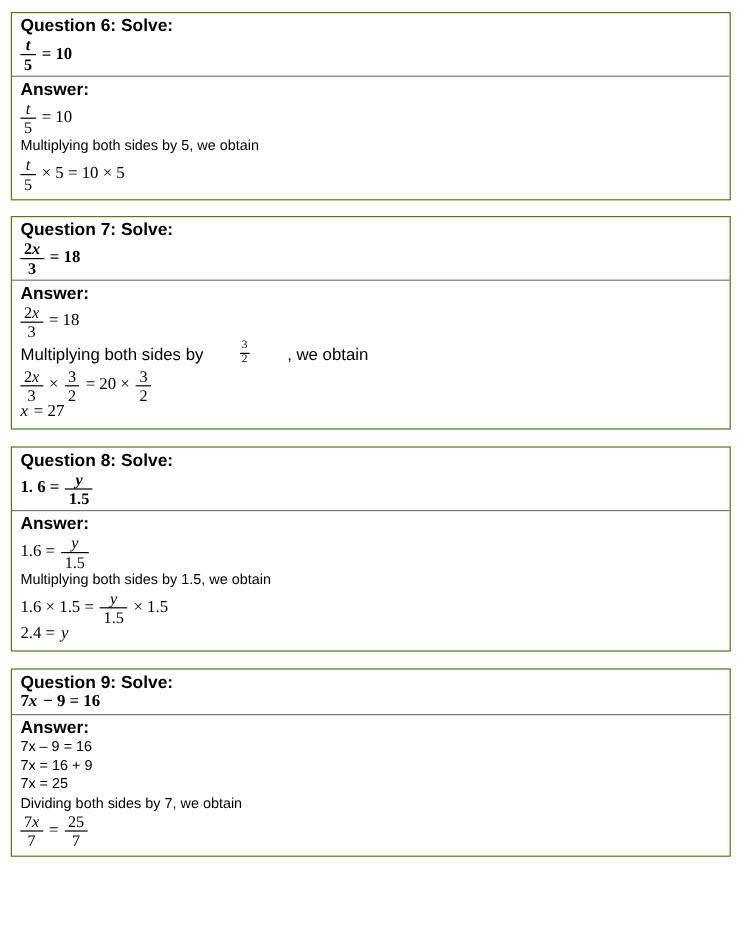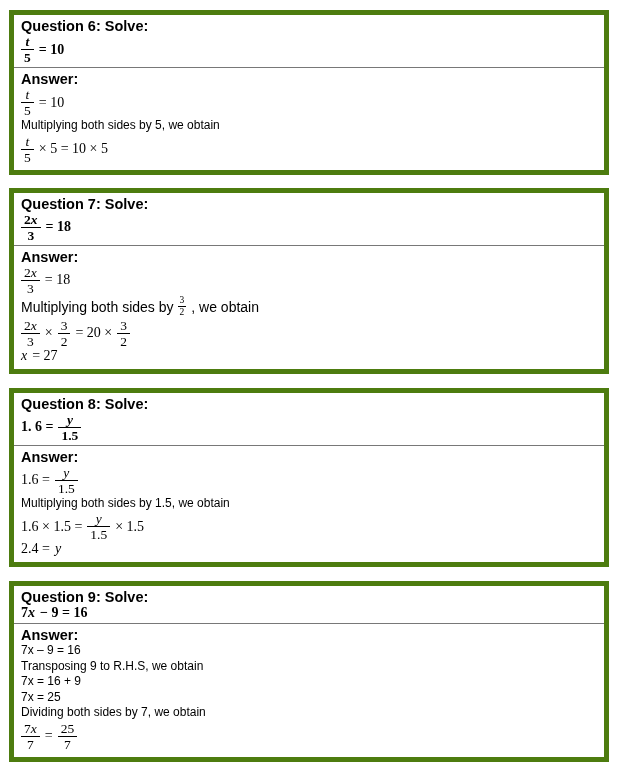--- a/index.html
+++ b/index.html
@@ -9,21 +9,21 @@
     background: #ffffff;
     color: #000000;
     font-family: "Liberation Sans", sans-serif;
     box-sizing: border-box;
     padding: 10px 10px 4px 9px;
     overflow: hidden;
   }
   .qa-box {
     width: 600px;
     box-sizing: border-box;
-    border: 5px solid #4d7c0f;
+    border: 1px solid #4d7c0f;
     background: #ffffff;
   }
   .gap-sm { margin-top: 13px; }
   .gap-lg { margin-top: 14px; }
   .q-row {
     border-bottom: 1px solid #787878;
     padding: 3px 8px 2px 7px;
   }
   .a-row { padding: 3px 8px 5px 7px; }
   .q-title, .a-label {
@@ -57,20 +57,21 @@
     display: block;
     padding: 0 3px 1px;
     border-bottom: 1px solid #000000;
   }
   .frac .den { display: block; padding: 1px 3px 0; }
   .var { font-style: italic; }
   .inline-frac-line {
     font-size: 14px;
     line-height: 22px;
     display: flex;
+    gap: 26px;
   }
   .sfrac {
     display: inline-flex;
     flex-direction: column;
     align-items: stretch;
     text-align: center;
     font-family: "Liberation Serif", serif;
     font-size: 9.5px;
     line-height: 9px;
     margin: 0 5px 0 4px;
@@ -203,21 +204,20 @@
   <div class="q-row">
     <div class="q-title">Question 9: Solve:</div>
     <div class="math-line bold">
       <span><span>7</span><span class="var">x</span></span>
       <span>− 9 = 16</span>
     </div>
   </div>
   <div class="a-row">
     <div class="a-label">Answer:</div>
     <div class="text-line">7x – 9 = 16</div>
-    <div class="text-line">Transposing 9 to R.H.S, we obtain</div>
     <div class="text-line">7x = 16 + 9</div>
     <div class="text-line">7x = 25</div>
     <div class="text-line">Dividing both sides by 7, we obtain</div>
     <div class="math-line">
       <span class="frac">
         <span class="num"><span>7</span><span class="var">x</span></span>
         <span class="den">7</span>
       </span>
       <span>=</span>
       <span class="frac">

